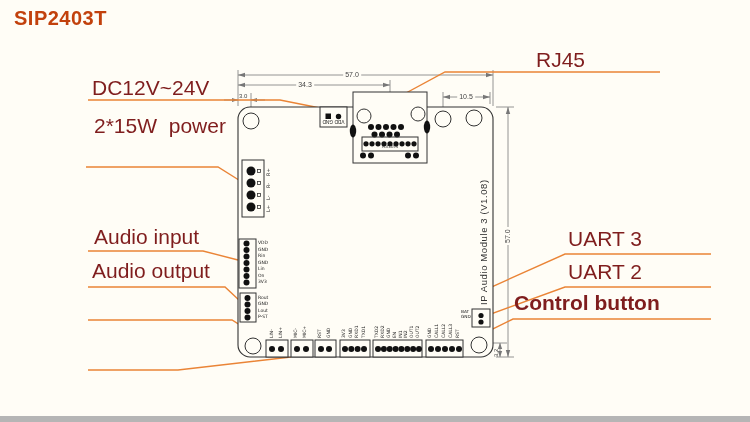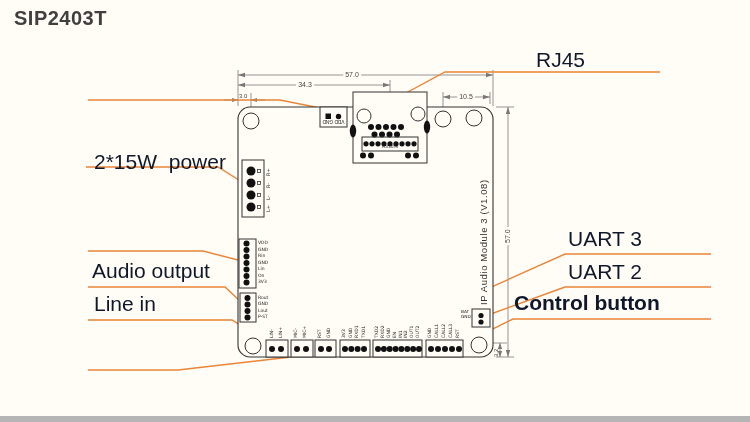--- a/index.html
+++ b/index.html
@@ -1,20 +1,20 @@
 <!DOCTYPE html>
 <html><head>
 <meta charset="utf-8">
 <style>
   html,body{margin:0;padding:0;background:#fffdf6;}
   #stage{position:relative;width:750px;height:422px;background:#fffdf6;overflow:hidden;
          font-family:"Liberation Sans",sans-serif;}
   svg{position:absolute;left:0;top:0;}
-  .callout{position:absolute;color:#0f172a;font-size:21px;line-height:1.1;white-space:pre;}
-  .title{position:absolute;color:#404040;font-size:20px;font-weight:bold;letter-spacing:.5px;}
+  .callout{position:absolute;color:#7f1d1d;font-size:21px;line-height:1.1;white-space:pre;}
+  .title{position:absolute;color:#c2410c;font-size:20px;font-weight:bold;letter-spacing:.5px;}
   .dim{position:absolute;color:#444;font-size:7px;line-height:1;background:#fffdf6;padding:0 2px;white-space:nowrap;}
   .dim.clear{background:transparent;padding:0;}
   .rot90{transform:rotate(-90deg);transform-origin:0 0;}
   .flip180{transform:rotate(180deg);}
   .pin-label{position:absolute;font-family:"DejaVu Sans",sans-serif;color:#222;line-height:1;white-space:nowrap;}
   .pin-label.rot{transform:rotate(-90deg);transform-origin:0 0;}
   .silk{position:absolute;color:#333;font-size:9.5px;letter-spacing:.6px;white-space:nowrap;}
   .tiny-flip{position:absolute;color:#222;line-height:1;white-space:nowrap;text-align:center;}
   .bottom-bar{position:absolute;left:0;top:416px;width:750px;height:6px;background:#b5b5b5;}
 </style>
@@ -186,23 +186,24 @@
 
     <g>
       <rect x="472" y="309" width="18" height="18" fill="#fffdf6" stroke="#333"></rect>
       <circle cx="481" cy="315.5" r="2.6" fill="#111"></circle>
       <circle cx="481" cy="322" r="2.6" fill="#111"></circle>
     </g>
   </svg>
 
   <div class="title" style="left:14px;top:7px;">SIP2403T</div>
 
-  <div class="callout" style="left:94px;top:114px;margin-top:36px;">2*15W  power</div>
+  <div class="callout" style="left:92px;top:76px;">DC12V~24V</div>
+  <div class="callout" style="left:94px;top:114px;">2*15W  power</div>
+  <div class="callout" style="left:94px;top:225px;">Audio input</div>
   <div class="callout" style="left:92px;top:259px;text-align:right;">Audio output</div>
-  <div class="callout" style="left:94px;top:292px;">Line in</div>
   <div class="callout" style="left:536px;top:48px;">RJ45</div>
   <div class="callout" style="left:568px;top:227px;">UART 3</div>
   <div class="callout" style="left:568px;top:260px;">UART 2</div>
   <div class="callout" style="left:514px;top:291px;font-weight:bold;">Control button</div>
 
   <div class="dim" style="left:352px;top:71px;transform:translateX(-50%);">57.0</div>
   <div class="dim" style="left:305px;top:81px;transform:translateX(-50%);">34.3</div>
   <div class="dim clear" style="left:239px;top:93px;font-size:6px;">3.0</div>
   <div class="dim" style="left:466px;top:93px;transform:translateX(-50%);">10.5</div>
   <div class="dim rot90" style="left:504px;top:245px;">57.0</div>

